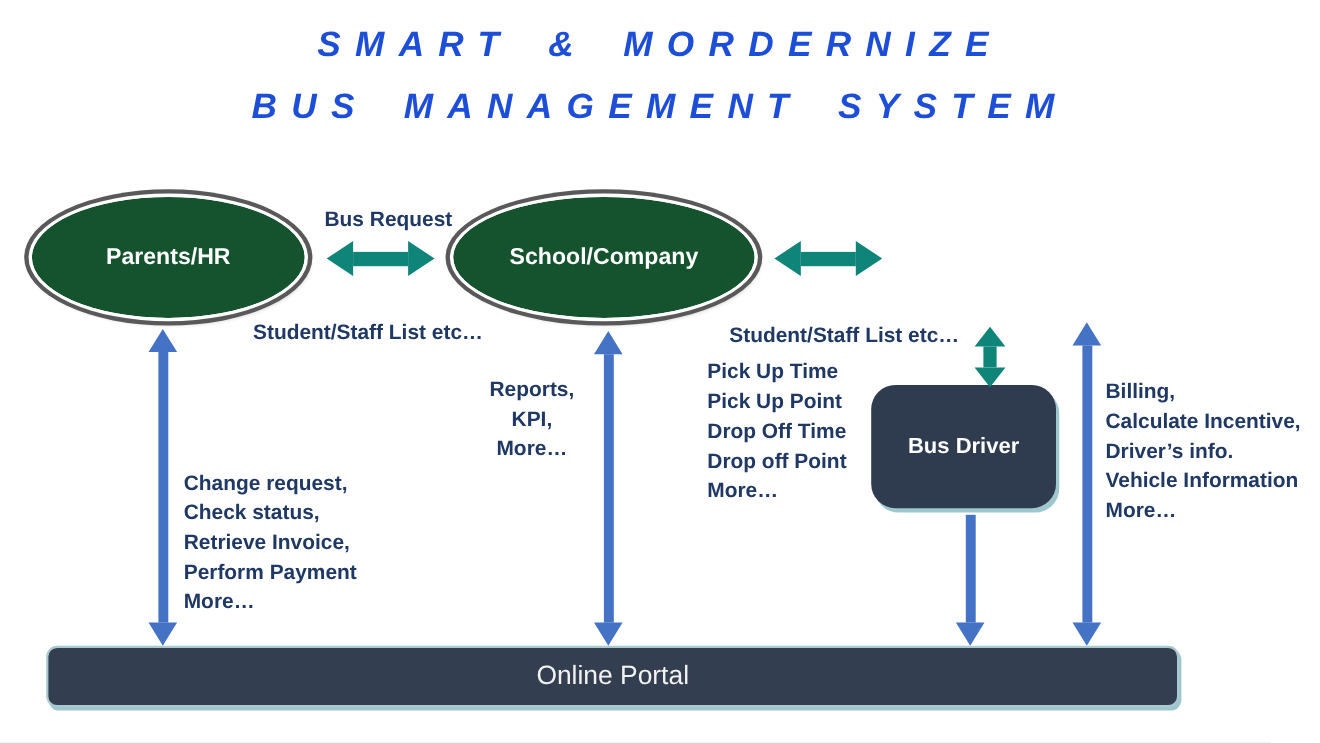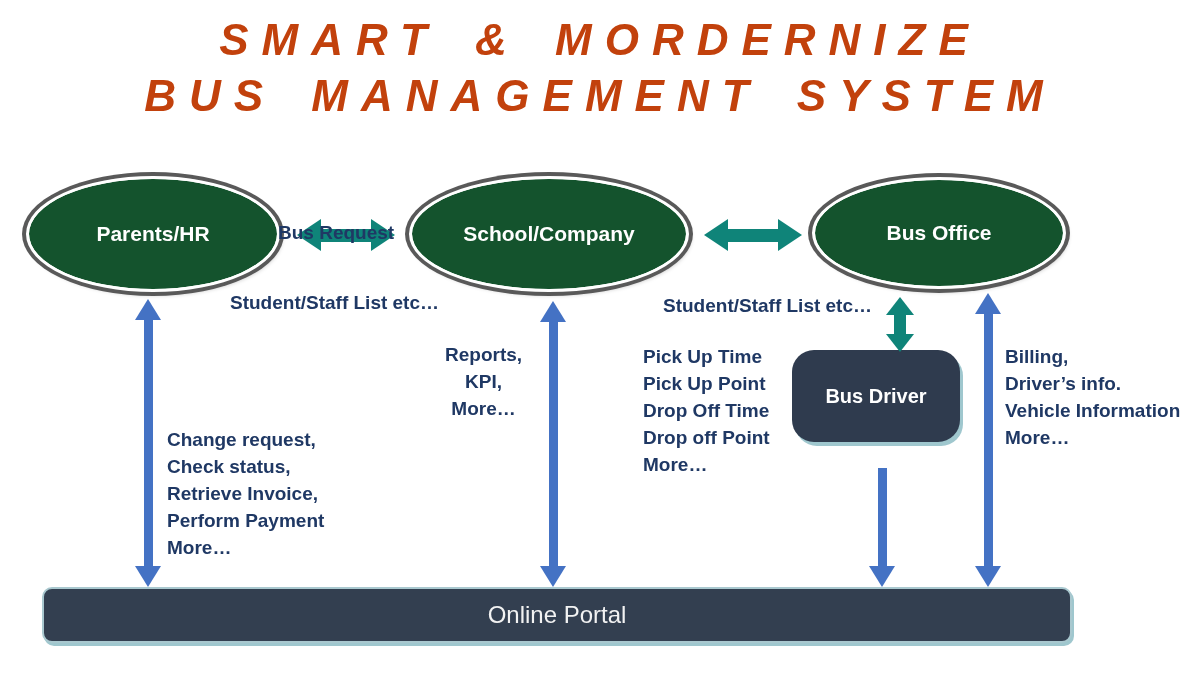--- a/index.html
+++ b/index.html
@@ -5,22 +5,22 @@
   * { margin:0; padding:0; box-sizing:border-box; }
   html,body { background:#e8e8e8; }
   #canvas {
     position:relative; width:1200px; height:675px; background:#ffffff;
     font-family:"Liberation Sans", sans-serif; overflow:hidden; margin:0 auto;
   }
 
   
   .title {
     position:absolute; top:12px; left:0; width:1200px; text-align:center;
-    color:#c2410c; font-weight:bold; font-style:italic;
-    font-size:44px; line-height:56px; letter-spacing:13px; word-spacing:10px;
+    color:#1d4ed8; font-weight:bold; font-style:italic;
+    font-size:32px; line-height:56px; letter-spacing:13px; word-spacing:10px;
     white-space:nowrap;
   }
 
   
   .node-ellipse {
     position:absolute; border-radius:50%;
     background:#14532d; background-clip:padding-box;
     border:3px solid #ffffff;
     box-shadow:0 0 0 4px #595959, 2px 3px 4px rgba(0,0,0,0.25);
     display:flex; align-items:center; justify-content:center;
@@ -31,42 +31,42 @@
   #ellipse-parents { left:26px;  top:176px; width:254px; height:116px; }
   #ellipse-school  { left:409px; top:176px; width:280px; height:116px;justify-content:center; }
   #ellipse-office  { left:812px; top:177px; width:254px; height:112px; }
 
   
   .panel {
     position:absolute; background:#2F3B4E; border-radius:22px;
     box-shadow:3px 4px 0 0 #9FC7CE;
     display:flex; align-items:center; justify-content:center;
   }
-  #bus-driver-box { left:792px; top:350px; width:168px; height:92px; }
+  #bus-driver-box { left:792px; top:350px; width:168px; height:112px; }
   #bus-driver-box .node-label { color:#ffffff; font-weight:bold; font-size:20px; }
 
   #online-portal-bar {
     position:absolute; left:42px; top:587px; width:1030px; height:56px;
     background:#333F50; border:2px solid #A9C8CF; border-radius:10px;
     box-shadow:2px 3px 0 0 #9FC7CE;
     display:flex; align-items:center; justify-content:center;
   }
   #online-portal-bar .node-label { color:#F2F2F2; font-size:24px; font-weight:normal; }
 
   
   .note {
     position:absolute; color:#1F3864; font-weight:bold; font-size:19px;
     line-height:27px; white-space:nowrap;
   }
-  #label-bus-request   { left:278px;  top:186px;margin-top:33px; }
+  #label-bus-request   { left:295px;  top:186px; }
   #label-ssl-left      { left:230px;  top:289px; }
   #label-ssl-right     { left:663px;  top:292px; }
   #list-change         { left:167px;  top:426px; }
   #list-reports        { left:445px;  top:341px;text-align:center; }
-  #list-pickup         { left:643px;  top:343px; }
+  #list-pickup         { left:643px;  top:325px; }
   #list-billing        { left:1005px; top:343px; }
 
   
   .harrow { position:absolute; height:32px; display:flex; align-items:center; }
   .harrow .head-left  { width:0; height:0; border-top:16px solid transparent; border-bottom:16px solid transparent; border-right:24px solid #0F8479; }
   .harrow .head-right { width:0; height:0; border-top:16px solid transparent; border-bottom:16px solid transparent; border-left:24px solid #0F8479; }
   .harrow .shaft-h { flex:1; height:13px; background:#0F8479; }
   #teal-arrow-1 { left:297px; top:219px; width:98px; }
   #teal-arrow-2 { left:704px; top:219px; width:98px; }
 
@@ -94,23 +94,20 @@
   <div class="title">
     <div>SMART &amp; MORDERNIZE</div>
     <div>BUS MANAGEMENT SYSTEM</div>
   </div>
 
   <div class="node-ellipse" id="ellipse-parents">
     <span class="node-label">Parents/HR</span>
   </div>
   <div class="node-ellipse" id="ellipse-school">
     <span class="node-label">School/Company</span>
-  </div>
-  <div class="node-ellipse" id="ellipse-office">
-    <span class="node-label">Bus Office</span>
   </div>
 
   <div class="panel" id="bus-driver-box">
     <span class="node-label">Bus Driver</span>
   </div>
 
   <div id="online-portal-bar">
     <span class="node-label">Online Portal</span>
   </div>
 
@@ -172,18 +169,19 @@
   <div class="note" id="list-pickup">
     <div>Pick Up Time</div>
     <div>Pick Up Point</div>
     <div>Drop Off Time</div>
     <div>Drop off Point</div>
     <div>More…</div>
   </div>
 
   <div class="note" id="list-billing">
     <div>Billing,</div>
+    <div>Calculate Incentive,</div>
     <div>Driver’s info.</div>
     <div>Vehicle Information</div>
     <div>More…</div>
   </div>
 
 </div>
 
 </body></html>

